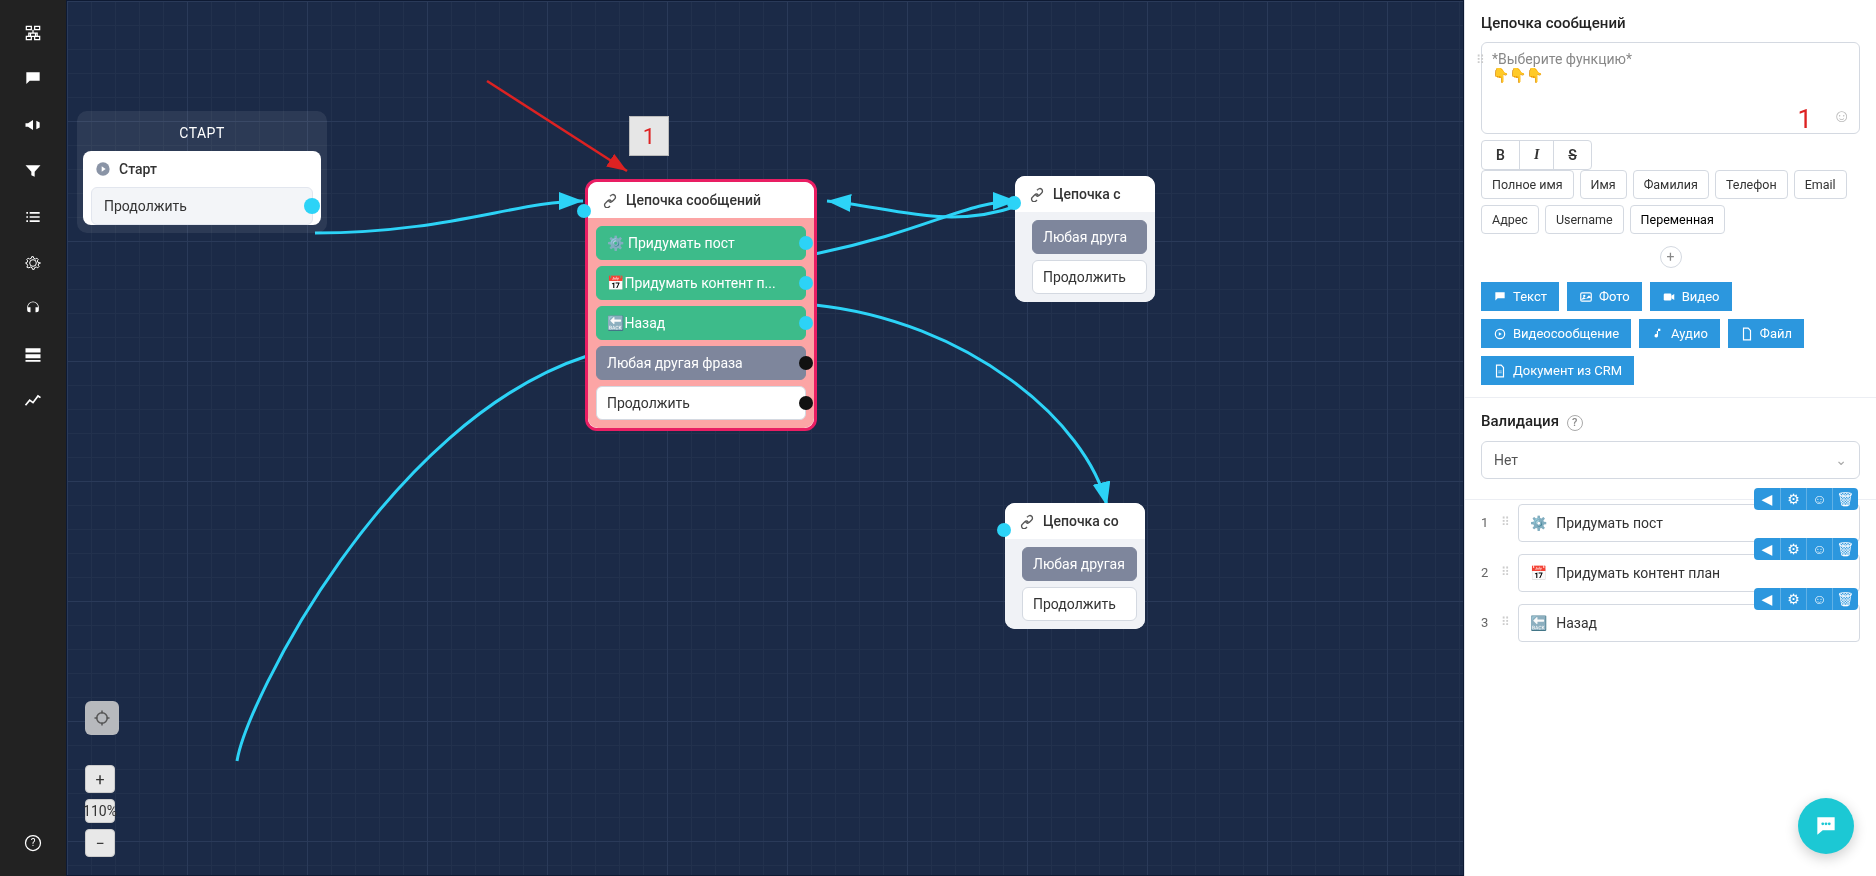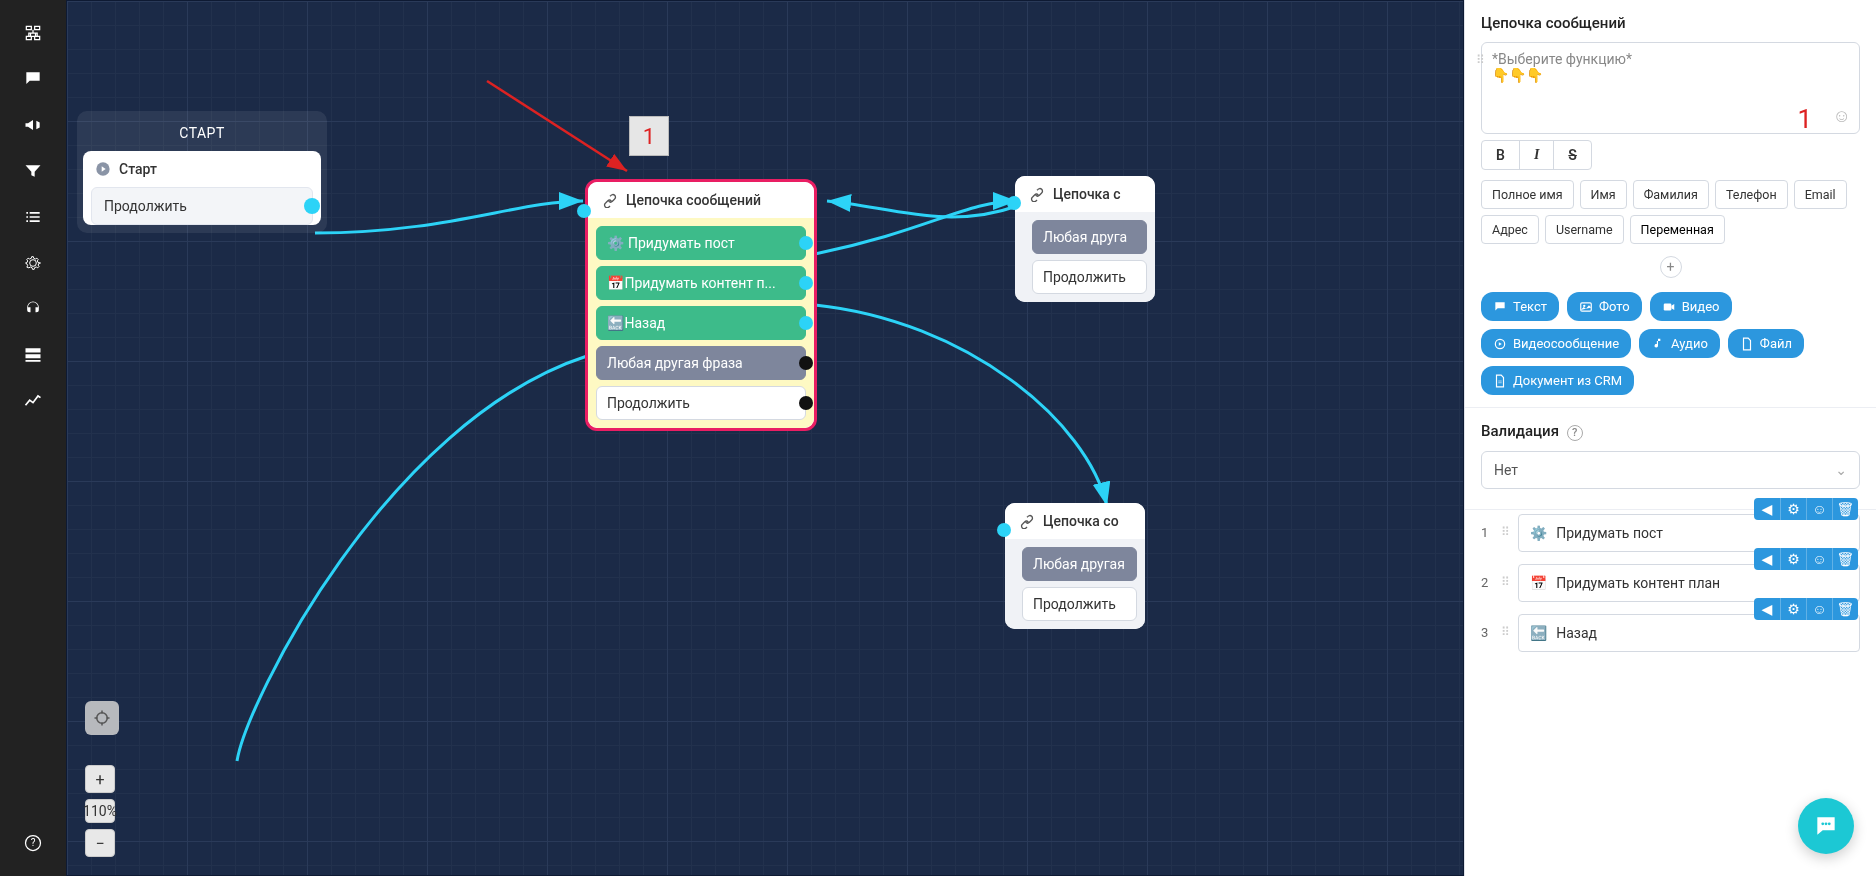--- a/index.html
+++ b/index.html
@@ -40,21 +40,21 @@
 
 .start-node { background: rgba(255,255,255,0.08); border-radius:10px; padding-bottom:0; width:250px; }
 .start-title { color:#fff; text-align:center; padding:14px 0 10px; font-size:14px; letter-spacing:0.5px; }
 .start-inner { background:#fff; margin:0 6px 6px; border-radius:8px; }
 .start-row1 { padding:10px 12px; display:flex; align-items:center; gap:8px; font-weight:500; color:#333; }
 .start-row2 { margin:0 8px 8px; padding:10px 12px; background:#f3f5f8; border:1px solid #e2e6ee; border-radius:6px; color:#333; position:relative; }
 .start-row2 .port { position:absolute; right:-8px; top:50%; transform:translateY(-50%); width:16px; height:16px; border-radius:50%; background:#2cd3f7; }
 
 
 .chain-node { width:232px; background:#fff; border:3px solid #e91e63; border-radius:12px; }
-.chain-node .node-body { background:#fef9c3; border-radius:0 0 10px 10px; }
+.chain-node .node-body { background:#fca5a5; border-radius:0 0 10px 10px; }
 .chain-node .in-port { left:-11px; top:22px; background:#2cd3f7; }
 
 
 .partial-node { width:140px; background:#fff; border-radius:10px; }
 .partial-node .node-body { background:#f0f2f6;padding-left:17px; }
 
 
 .zoom-ctl { position:absolute; left:18px; bottom:18px; display:flex; flex-direction:column; gap:6px; z-index:5; }
 .zoom-ctl .zbtn, .zoom-ctl .zlabel { width:30px; height:28px; background:#e8e8e8; border:1px solid #ccc; border-radius:4px; display:flex; align-items:center; justify-content:center; font-size:16px; cursor:pointer; color:#333; }
 .zoom-ctl .zlabel { font-size:14px; height:24px; cursor:default; }
@@ -70,28 +70,28 @@
 .help-q { display:inline-flex; width:16px; height:16px; border:1px solid #aaa; border-radius:50%; align-items:center; justify-content:center; font-size:11px; color:#888; margin-left:4px; }
 
 .msg-editor { border:1px solid #d4d9e1; border-radius:6px; min-height:92px; padding:8px 10px; color:#888; position:relative; }
 .msg-editor .emoji-trigger { position:absolute; right:8px; bottom:6px; color:#bbb; font-size:18px; cursor:pointer; }
 .msg-editor .drag { position:absolute; left:-6px; top:14px; color:#ccc; font-size:12px; line-height:6px; }
 .fmt-bar { display:flex; margin-top:6px; border:1px solid #d4d9e1; border-radius:4px; width:fit-content; }
 .fmt-bar .fbtn { padding:6px 14px; border-right:1px solid #d4d9e1; cursor:pointer; font-size:14px; font-weight:600; color:#333; }
 .fmt-bar .fbtn:last-child { border-right:none; text-decoration:line-through; }
 .fmt-bar .fbtn.i { font-style:italic; font-family:serif; }
 
-.tag-row { display:flex; flex-wrap:wrap; gap:6px; margin-top:10px; }
+.tag-row { display:flex; flex-wrap:wrap; gap:6px; }
 .tag-row .tag { border:1px solid #d4d9e1; border-radius:4px; padding:6px 10px; font-size:12.5px; color:#333; cursor:pointer; background:#fff; }
 .tag-row .tag.ghost { color:#000000; }
 
 .add-circle { width:22px; height:22px; border:1px solid #d4d9e1; border-radius:50%; display:flex; align-items:center; justify-content:center; margin:12px auto 14px; color:#888; cursor:pointer; }
 
 .blue-btn-row { display:flex; flex-wrap:wrap; gap:8px; margin-bottom:12px; }
-.blue-btn { background:#2c97de; color:#fff; border-radius:12px; padding:7px 12px; font-size:13px; display:flex; align-items:center; gap:6px; cursor:pointer; }
+.blue-btn { background:#2c97de; color:#fff; border-radius:0; padding:7px 12px; font-size:13px; display:flex; align-items:center; gap:6px; cursor:pointer; }
 .blue-btn svg { width:14px; height:14px; fill:#fff; }
 
 hr.sep { border:none; border-top:1px solid #eceef3; margin:4px -16px 4px; }
 
 .select-box { border:1px solid #d4d9e1; border-radius:6px; padding:10px 12px; display:flex; justify-content:space-between; align-items:flex-end; color:#555; cursor:pointer; }
 .select-box .chev { color:#aaa; }
 
 .menu-row { display:flex; align-items:center; gap:8px; margin-bottom:12px; position:relative; }
 .menu-row .idx { width:12px; color:#666; font-size:13px; }
 .menu-row .grip { color:#ccc; font-size:12px; line-height:5px; }

